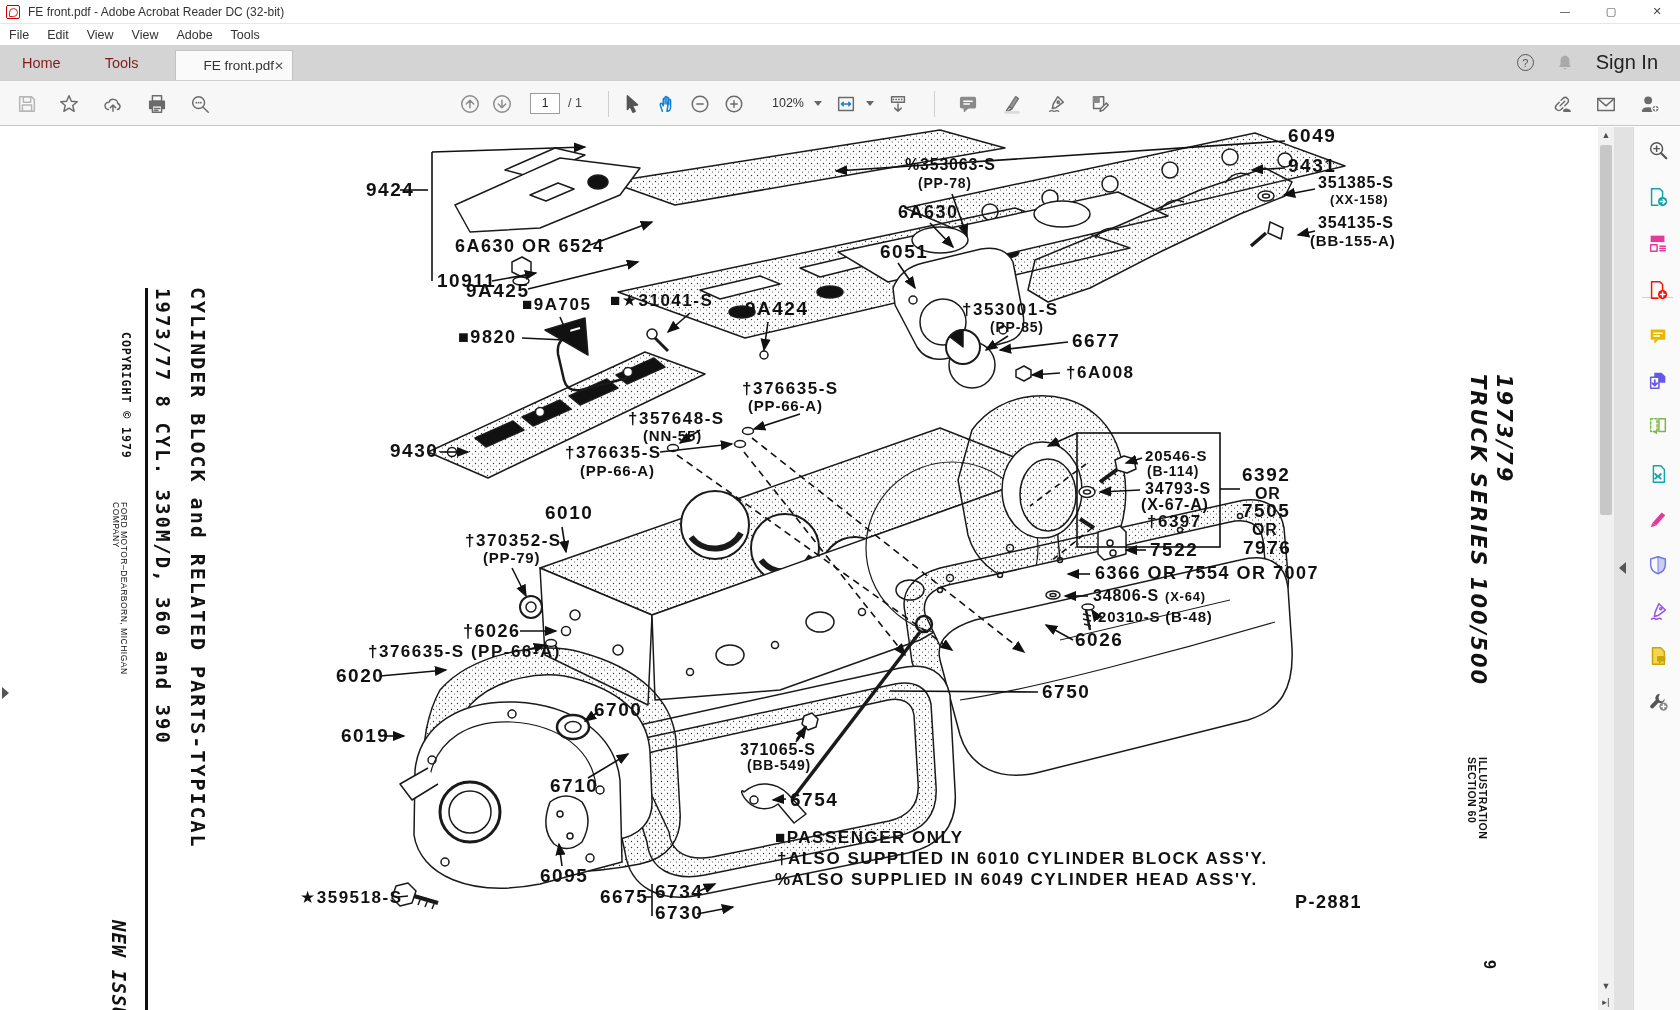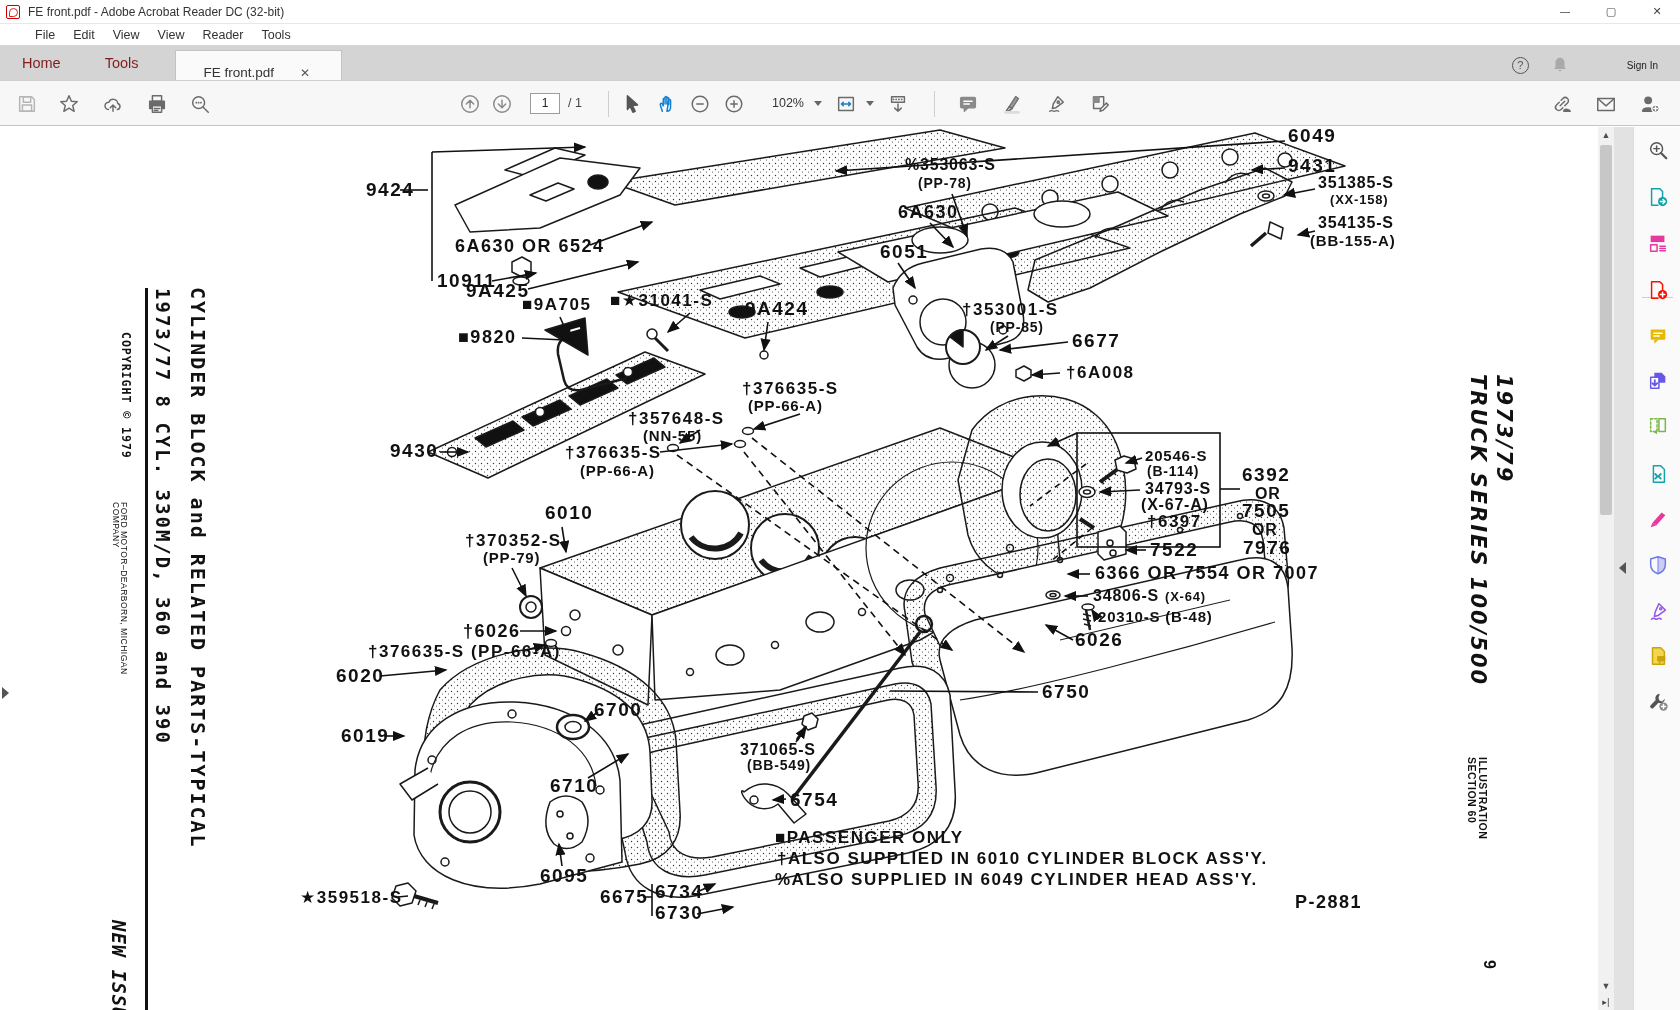--- a/index.html
+++ b/index.html
@@ -8,31 +8,31 @@
 
   
   #titlebar { position:absolute; left:0; top:0; width:100%; height:24px; background:#fff; border-bottom:1px solid #e8e8e8; display:flex; align-items:center; }
   #app-icon { width:14px; height:14px; margin:0 8px 0 6px; background:#fff; border:1.5px solid #c00; border-radius:2px; position:relative; }
   #app-icon:before { content:""; position:absolute; left:2px; top:2px; width:7px; height:7px; border:1.8px solid #d22; border-radius:50% 50% 50% 0; }
   #title-text { font-size:12px; color:#333; }
   #win-controls { margin-left:auto; display:flex; height:100%; }
   .winbtn { width:46px; height:100%; display:flex; align-items:center; justify-content:center; font-size:11px; color:#444; font-family:"DejaVu Sans",sans-serif; }
 
   
-  #menubar { position:absolute; left:0; top:24px; width:100%; height:21px; background:#fff; display:flex; align-items:center; padding-left:26px; }
+  #menubar { position:absolute; left:0; top:24px; width:100%; height:21px; background:#fff; display:flex; align-items:center; padding-left:0; }
   .menu-item { font-size:12.5px; color:#333; padding:2px 9px; }
 
   
   #tabbar { position:absolute; left:0; top:45px; width:100%; height:35px; background:#d4d4d4; display:flex; align-items:flex-end; }
   .apptab { font-size:14.5px; color:#7f1d1d; padding:8px 22px 9px 22px; }
-  #doc-tab { background:#fafafa; border:1px solid #c2c2c2; border-bottom:none; margin-left:14px; height:30px; display:flex; align-items:flex-end; gap:26px; padding:0 31px 0 28px; font-size:13.5px; color:#333; }
+  #doc-tab { background:#fafafa; border:1px solid #c2c2c2; border-bottom:none; margin-left:14px; height:30px; display:flex; align-items:center; padding:0 8px 0 28px; font-size:13.5px; color:#333; }
   #doc-tab .close-x { font-size:12px; color:#555; }
   #tabbar-right { margin-left:auto; display:flex; align-items:center; gap:22px; padding-right:22px; margin-bottom:6px; }
   #help-icon { width:17px; height:17px; border:1.4px solid #555; border-radius:50%; color:#555; font-size:11px; display:flex; align-items:center; justify-content:center; }
-  #signin { font-size:10px; color:#222;margin-left:36px; }
+  #signin { font-size:20px; color:#222; }
 
   
   #toolbar { position:absolute; left:0; top:80px; width:100%; height:46px; background:#f7f7f7; border-bottom:1px solid #c6c6c6; border-top:1px solid #cfcfcf; }
   .tbtn { position:absolute; top:9px; width:28px; height:28px; display:flex; align-items:center; justify-content:center; }
   .tsep { position:absolute; top:10px; width:1px; height:26px; background:#cfcfcf; }
   #page-field { position:absolute; left:530px; top:12px; width:30px; height:21px; background:#fff; border:1px solid #9c9c9c; font-size:12px; color:#222; text-align:center; line-height:19px; }
   #page-total { position:absolute; left:568px; top:15px; font-size:12.5px; color:#444; }
   #zoom-value { position:absolute; left:766px; top:15px; width:44px; font-size:12.5px; color:#333; text-align:center; }
   .caret { position:absolute; top:20px; width:0; height:0; border-left:4px solid transparent; border-right:4px solid transparent; border-top:5px solid #666; }
 
@@ -78,21 +78,21 @@
         <div class="winbtn">▢</div>
         <div class="winbtn">✕</div>
       </div>
   </div>
 
   <div id="menubar">
       <div class="menu-item">File</div>
       <div class="menu-item">Edit</div>
       <div class="menu-item">View</div>
       <div class="menu-item">View</div>
-      <div class="menu-item">Reader</div>
+      <div class="menu-item">Adobe</div>
       <div class="menu-item">Tools</div>
     </div>
 
   <div id="tabbar">
     <div class="apptab">Home</div>
     <div class="apptab">Tools</div>
     <div id="doc-tab">
       <span>FE front.pdf</span>
       <span class="close-x">✕</span>
     </div>

